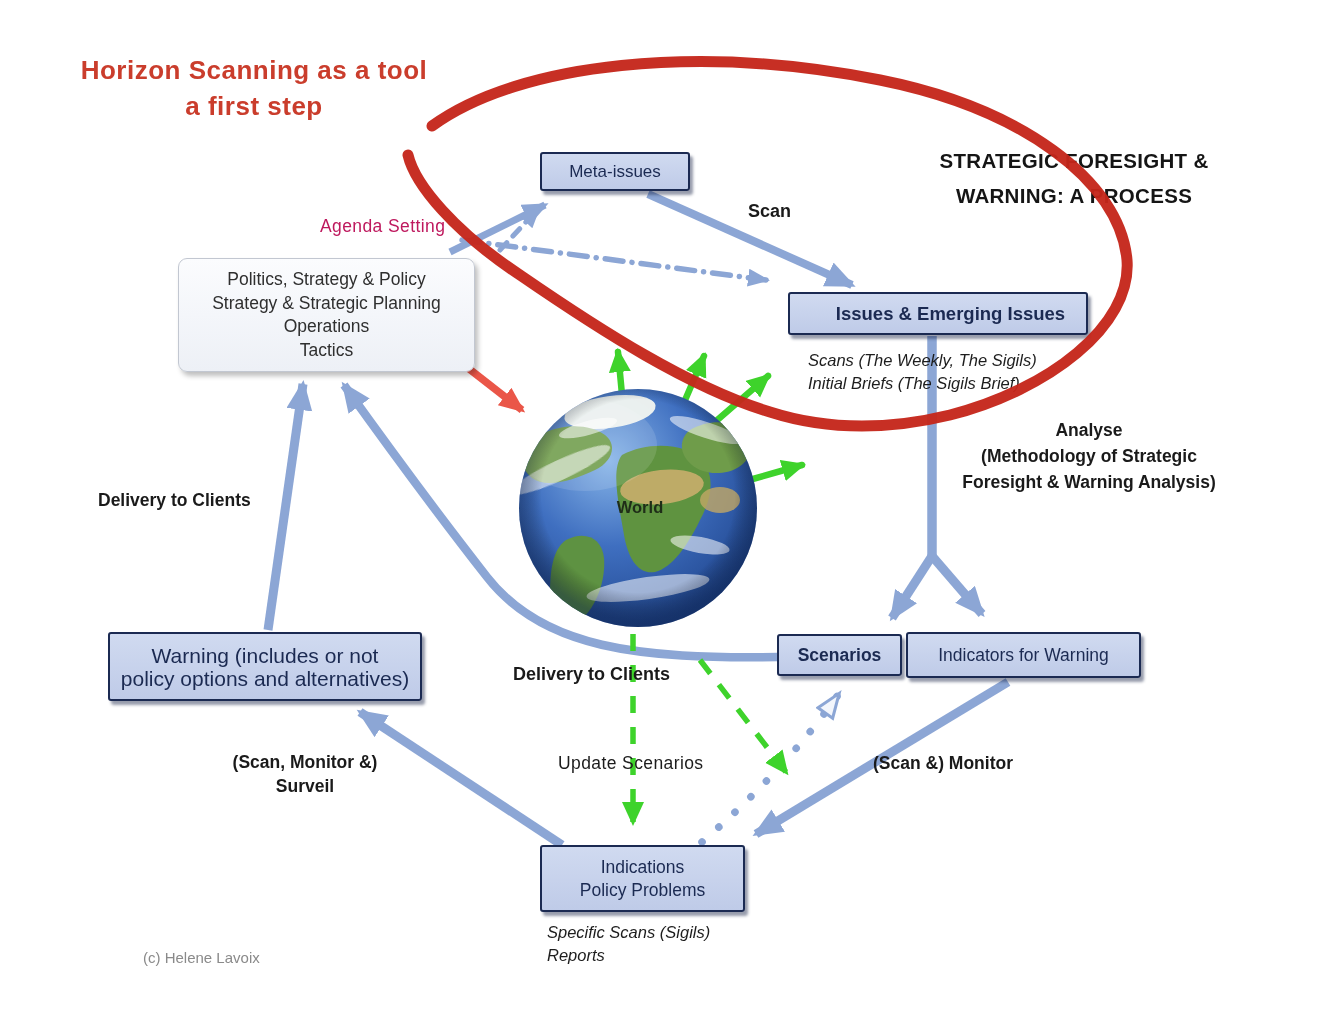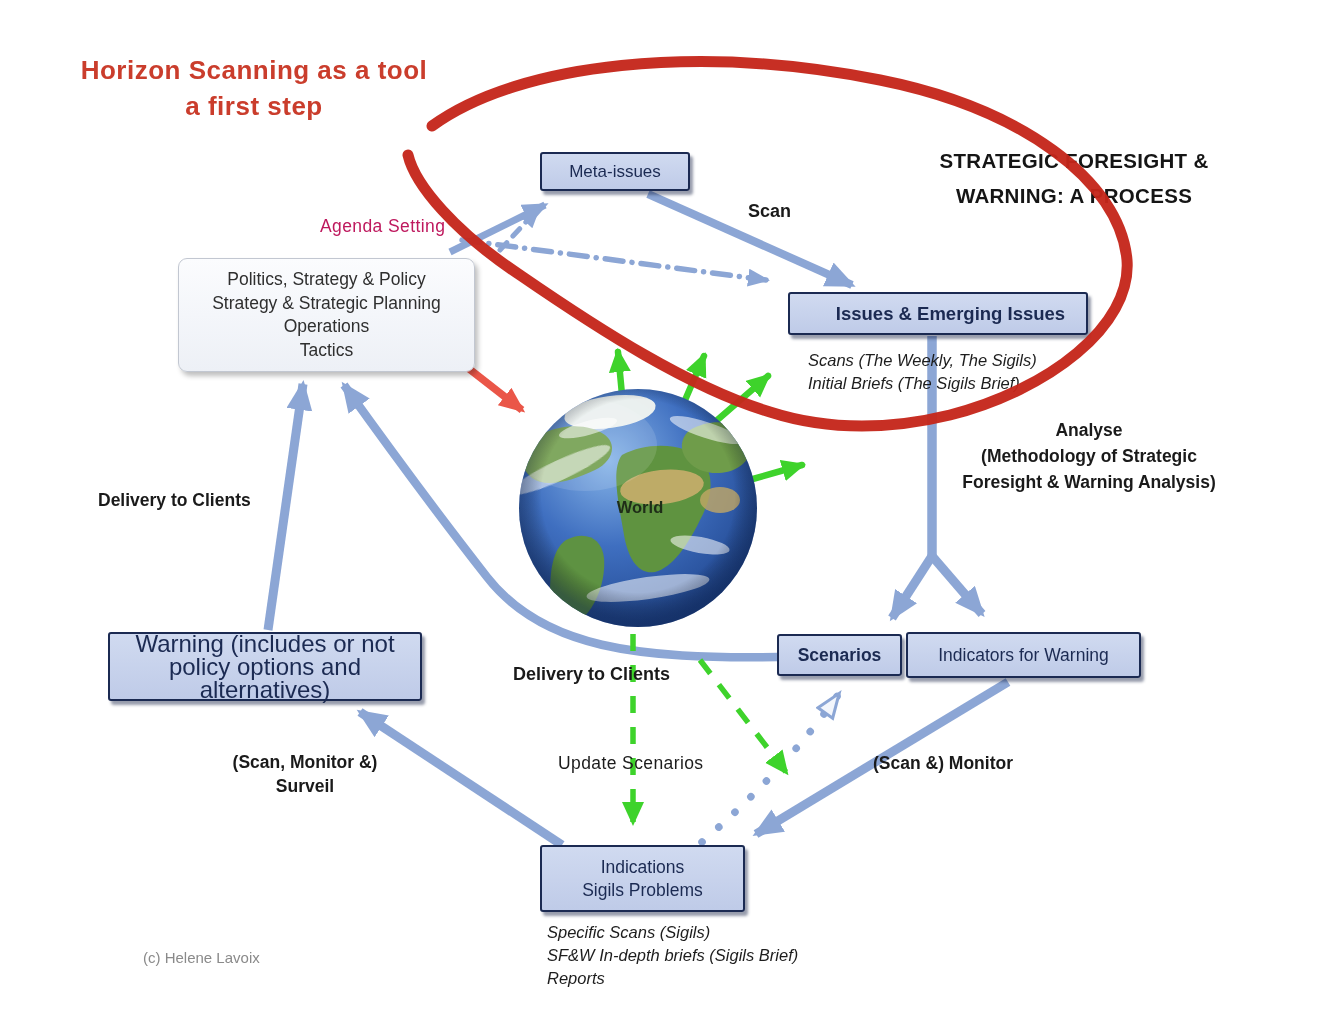--- a/index.html
+++ b/index.html
@@ -56,21 +56,21 @@
   }
   #label-agenda-setting{left:320px;top:216px;font-size:17.5px;color:#be185d;letter-spacing:0.4px;}
   #label-scan{left:740px;top:201px;font-size:18px;margin-left:8px;}
   #box-meta-issues{left:540px;top:152px;width:150px;height:39px;font-size:17px;}
   #box-politics{left:178px;top:258px;width:297px;height:114px;}
   #box-issues{left:788px;top:292px;width:300px;height:43px;font-size:18.5px;font-weight:bold;padding-left:25px;}
   #note-issues-outputs{left:808px;top:349px;}
   #label-analyse{left:928px;top:417px;width:322px;font-size:17.5px;line-height:26px;}
   #label-delivery-left{left:98px;top:490px;font-size:17.5px;}
   #label-world{left:588px;top:498px;width:104px;text-align:center;font-size:16.5px;color:#1f2d18;font-weight:600;}
-  #box-warning{left:108px;top:632px;width:314px;height:69px;font-size:24px;}
+  #box-warning{left:108px;top:632px;width:314px;height:69px;font-size:21px;}
   #box-scenarios{left:777px;top:634px;width:125px;height:42px;font-size:17.5px;font-weight:bold;}
   #box-indicators{left:906px;top:632px;width:235px;height:46px;font-size:17.5px;}
   #label-delivery-center{left:513px;top:664px;font-size:18px;}
   #label-surveil{left:213px;top:750px;width:184px;font-size:17.5px;line-height:24px;}
   #label-update-scenarios{left:558px;top:753px;font-size:17.5px;color:#1c1c1c;letter-spacing:0.4px;}
   #label-scan-monitor{left:873px;top:753px;font-size:17.5px;}
   #box-indications{left:540px;top:845px;width:205px;height:67px;font-size:17.5px;}
   #note-indications-outputs{left:547px;top:921px;}
   #credit-text{left:143px;top:949px;font-size:15px;color:#8a8a8a;}
 </style>
@@ -239,26 +239,25 @@
     <div id="label-surveil" class="abs bold blk ctr">
       <div>(Scan, Monitor &amp;)</div>
       <div>Surveil</div>
     </div>
 
     <div id="label-update-scenarios" class="abs">Update Scenarios</div>
     <div id="label-scan-monitor" class="abs bold blk">(Scan &amp;) Monitor</div>
 
     <div id="box-indications" class="abs bluebox">
       <div class="ln">Indications</div>
-      <div class="ln">Sigils Problems</div>
+      <div class="ln">Policy Problems</div>
     </div>
 
     <div id="note-indications-outputs" class="abs it">
       <div>Specific Scans (Sigils)</div>
-      <div>SF&amp;W In-depth briefs (Sigils Brief)</div>
       <div>Reports</div>
     </div>
 
     <div id="credit-text" class="abs">(c) Helene Lavoix</div>
   </div>
 
   <svg id="overlay-layer" class="layer" viewBox="0 0 1322 1012">
     <path d="M432,126
              C520,62 700,44 880,80
              C1020,108 1120,180 1127,260

